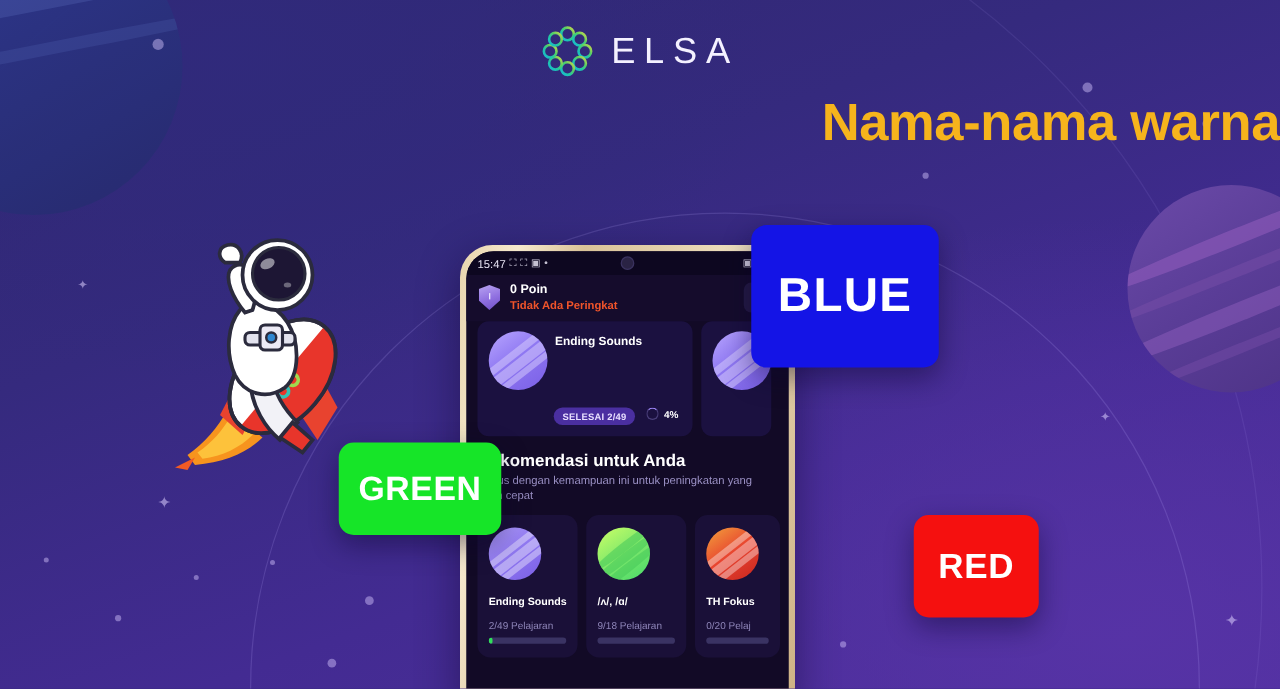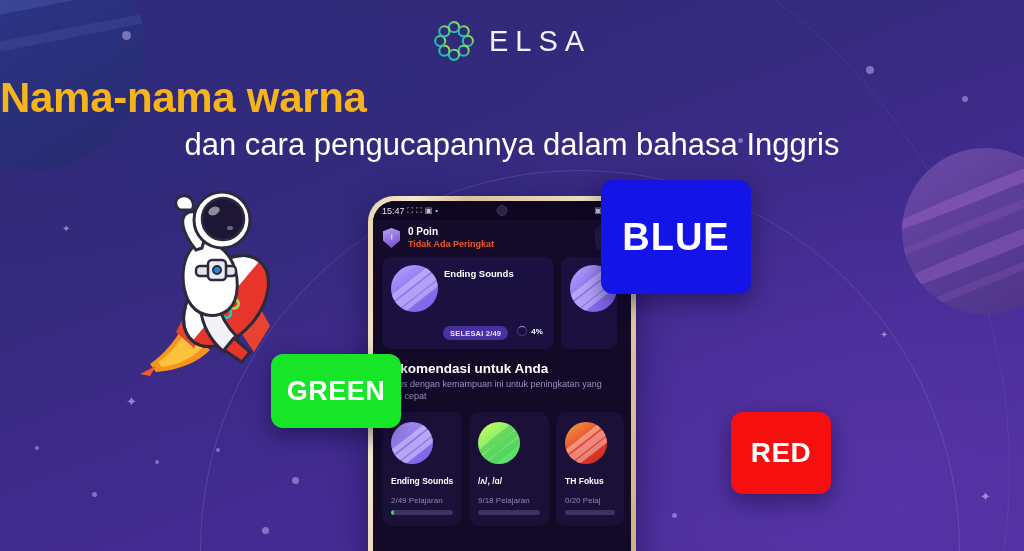--- a/index.html
+++ b/index.html
@@ -72,21 +72,21 @@
     position:absolute; left:0; right:0; top:20px;
     display:flex; align-items:center; justify-content:center; gap:14px;
   }
   .logo-mark { width:42px; height:42px; display:block; }
   .logo-text {
     color:#f4f1ff; font-size:29px; letter-spacing:7px;
     font-weight:400;
   }
 
   .headline {
-    position:absolute; left:0; right:0; top:74px; text-align:left;
+    position:absolute; left:0; right:0; top:74px; text-align:right;
     color:#f6b41c; font-size:42px; font-weight:bold; letter-spacing:-0.3px;
   }
   .subhead {
     position:absolute; left:0; right:0; top:127px; text-align:center;
     color:#ffffff; font-size:31px; font-weight:400;
   }
 
   
   .astro { position:absolute; left:138px; top:186px; width:150px; height:190px; }
 
@@ -268,21 +268,20 @@
         <circle cx="50" cy="83" r="12"></circle>
         <circle cx="27" cy="73" r="12"></circle>
         <circle cx="17" cy="50" r="12"></circle>
         <circle cx="27" cy="27" r="12"></circle>
       </g>
     </svg>
     <span class="logo-text">ELSA</span>
   </div>
 
   <div class="headline">Nama-nama warna</div>
-  <div class="subhead">dan cara pengucapannya dalam bahasa Inggris</div>
 
   <svg class="astro" viewBox="0 0 150 190">
 
     <path d="M12 178 C26 168 36 156 44 142 L72 164 C60 176 42 184 18 186 Z" fill="#f7941e"></path>
     <path d="M20 176 C32 168 40 158 46 148 L64 162 C54 172 40 179 24 181 Z" fill="#fdc23b"></path>
     <path d="M2 188 L18 180 L12 190 Z" fill="#f15a24"></path>
 
     <path d="M38 146 L62 100 L74 130 L56 162 Z" fill="#e8432f"></path>
     <path d="M104 148 L120 118 L132 140 L116 166 Z" fill="#e8432f"></path>
 

